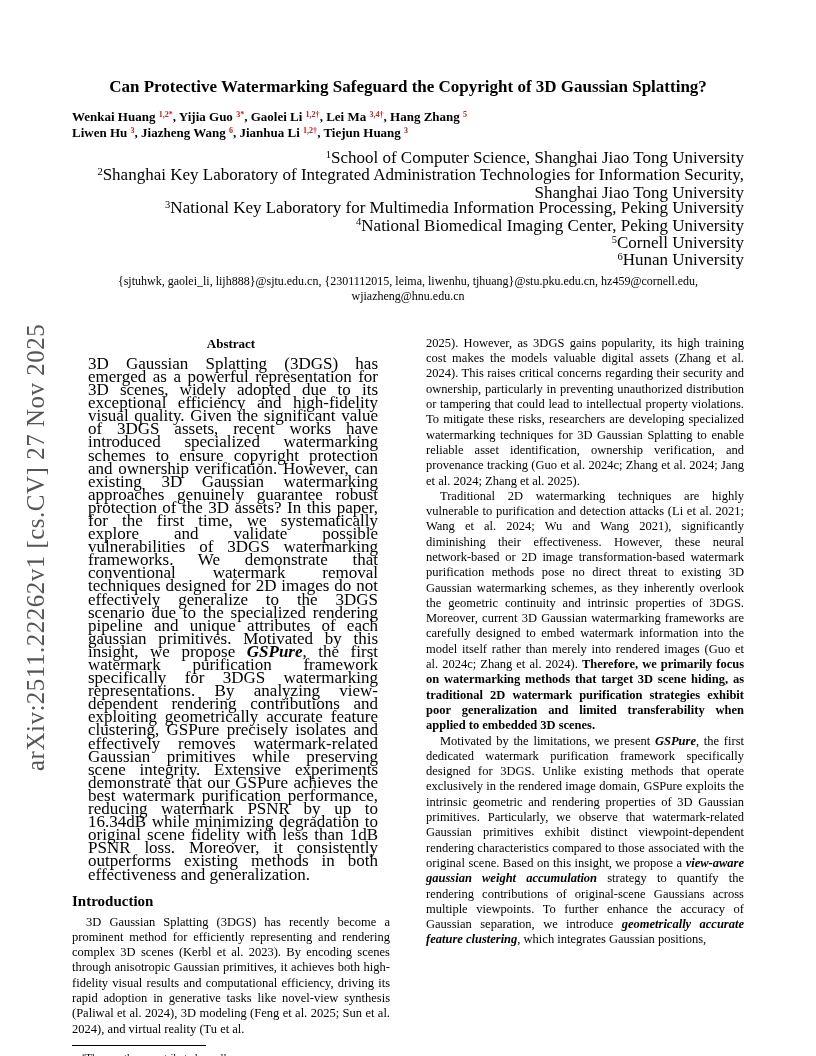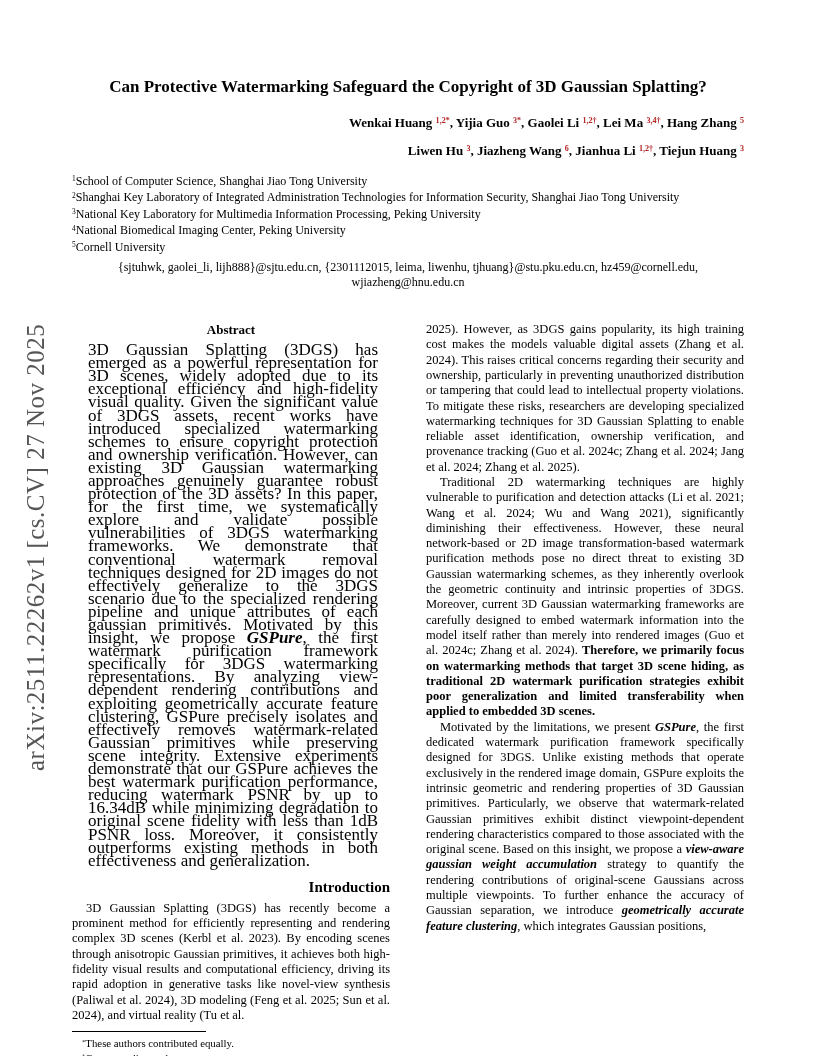--- a/index.html
+++ b/index.html
@@ -28,36 +28,36 @@
   .content { padding: 76px 72px 0 72px; }
   .title {
     margin: 0 0 12px 0;
     font-size: 17px;
     line-height: 22px;
     font-weight: bold;
     text-align: center;
   }
   .authors { margin-bottom: 8px; }
   .author-line {
-    text-align: right;
+    text-align: left;
     font-weight: bold;
     font-size: 13px;
-    line-height: 26px;
+    line-height: 14px;
   }
   .authors .rt-sup { color: #b22222; }
   .rt-sup {
     font-size: 0.62em;
     position: relative;
     top: -0.5em;
     letter-spacing: 0;
   }
   .affils { margin-bottom: 4px; }
   .affil-line {
-    text-align: left;
-    font-size: 12px;
+    text-align: right;
+    font-size: 17px;
     line-height: 15.4px;
   }
   .emails { margin-bottom: 0; }
   .email-line {
     text-align: center;
     font-size: 12px;
     line-height: 15px;
   }
   .columns {
     display: flex;
@@ -78,21 +78,21 @@
     margin: 0 12px 0 16px;
     font-size: 17px;
     line-height: 13.1px;
     text-align: justify;
     hyphens: auto;
   }
   .section-heading {
     margin: 12px 0 5px 0;
     font-size: 15px;
     font-weight: bold;
-    text-align: right;
+    text-align: left;
   }
   .para {
     font-size: 12.5px;
     line-height: 15.3px;
     text-align: justify;
     hyphens: auto;
     margin: 0;
   }
   .para.indent { text-indent: 14px; }
   .rt-b { font-weight: bold; }
@@ -125,20 +125,21 @@
       <div class="author-line"><span>Wenkai Huang </span><span class="rt-sup">1,2*</span><span>, Yijia Guo </span><span class="rt-sup">3*</span><span>, Gaolei Li </span><span class="rt-sup">1,2†</span><span>, Lei Ma </span><span class="rt-sup">3,4†</span><span>, Hang Zhang </span><span class="rt-sup">5</span></div>
       <div class="author-line"><span>Liwen Hu </span><span class="rt-sup">3</span><span>, Jiazheng Wang </span><span class="rt-sup">6</span><span>, Jianhua Li </span><span class="rt-sup">1,2†</span><span>, Tiejun Huang </span><span class="rt-sup">3</span></div>
     </div>
 
     <div class="affils">
       <div class="affil-line"><span class="rt-sup">1</span><span>School of Computer Science, Shanghai Jiao Tong University</span></div>
       <div class="affil-line"><span class="rt-sup">2</span><span>Shanghai Key Laboratory of Integrated Administration Technologies for Information Security, Shanghai Jiao Tong University</span></div>
       <div class="affil-line"><span class="rt-sup">3</span><span>National Key Laboratory for Multimedia Information Processing, Peking University</span></div>
       <div class="affil-line"><span class="rt-sup">4</span><span>National Biomedical Imaging Center, Peking University</span></div>
       <div class="affil-line"><span class="rt-sup">5</span><span>Cornell University</span></div>
+      <div class="affil-line"><span class="rt-sup">6</span><span>Hunan University</span></div>
     </div>
 
     <div class="emails">
       <div class="email-line">{sjtuhwk, gaolei_li, lijh888}@sjtu.edu.cn, {2301112015, leima, liwenhu, tjhuang}@stu.pku.edu.cn, hz459@cornell.edu,</div>
       <div class="email-line">wjiazheng@hnu.edu.cn</div>
     </div>
 
     <div class="columns">
 
       <div class="col col-left">

